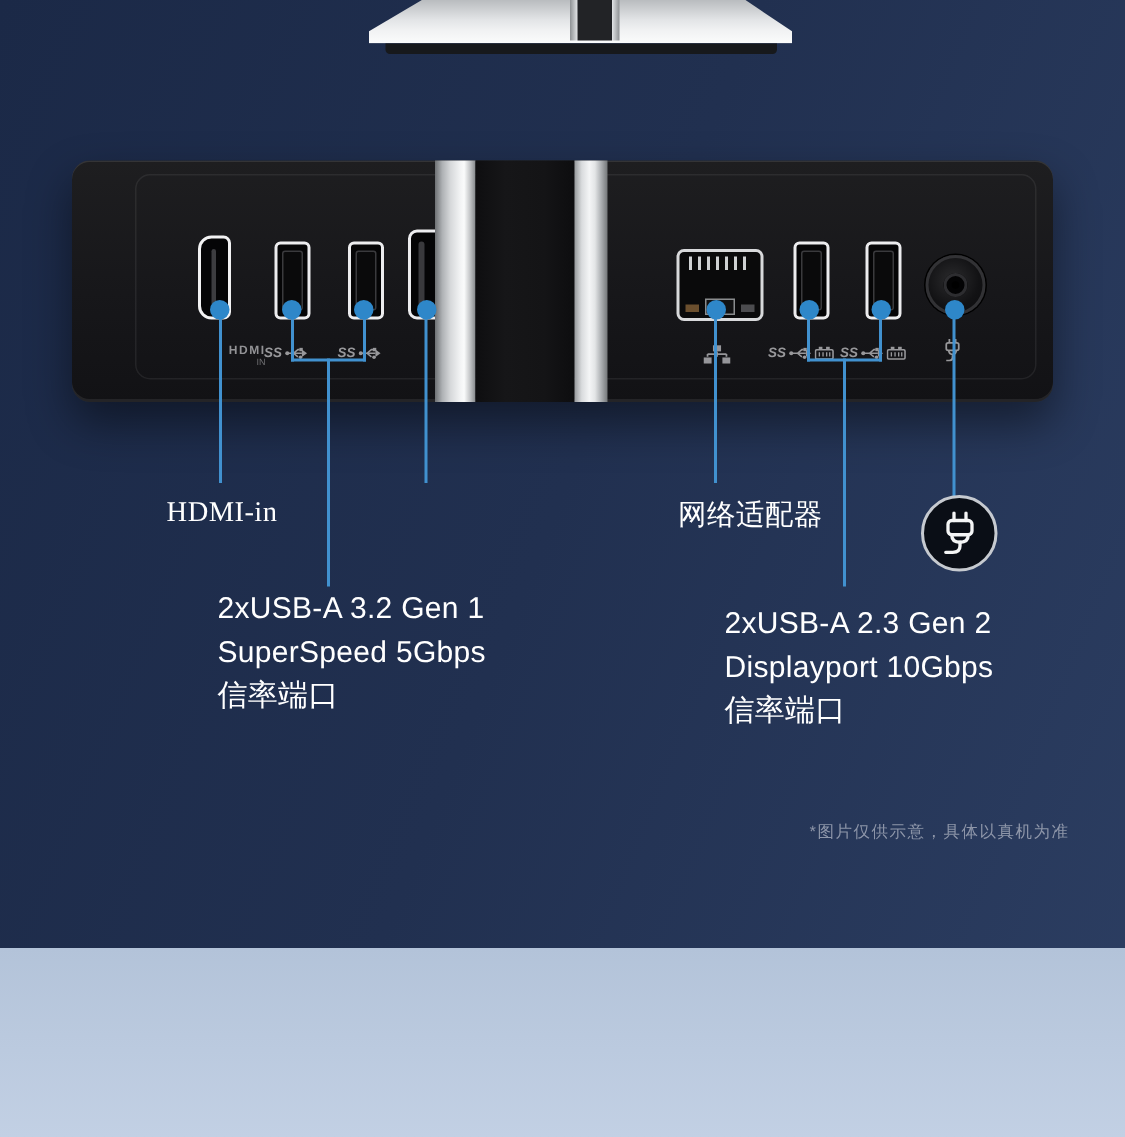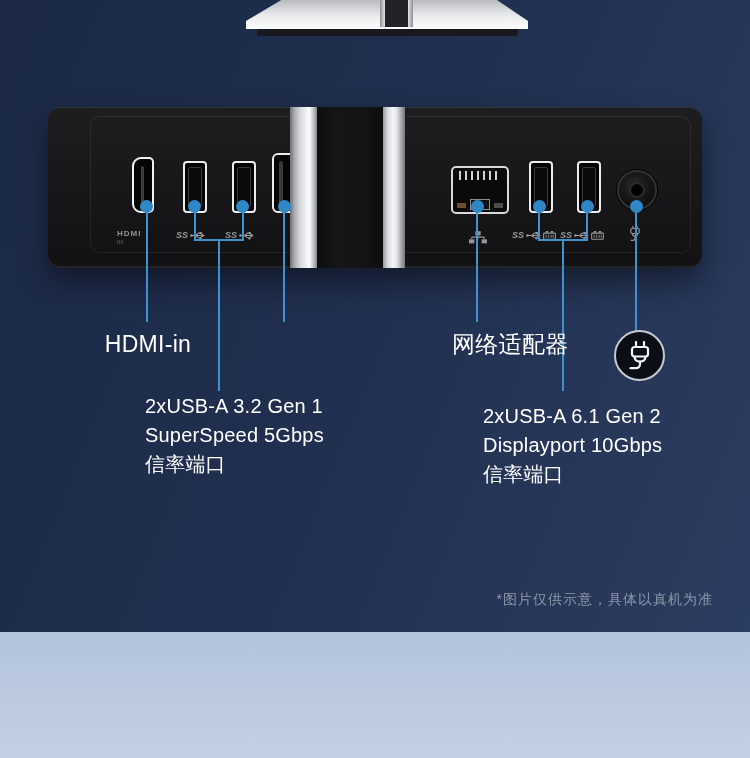--- a/index.html
+++ b/index.html
@@ -43,47 +43,47 @@
   .rj45 .led-r{position:absolute;right:4px;bottom:4px;width:9px;height:5px;background:#4c4c4f;}
   .jack{left:569px;top:63px;width:40px;height:40px;border-radius:50%;
     background:radial-gradient(circle at 45% 42%,#2b2b2d 0%,#121214 55%,#0a0a0c 100%);
     box-shadow:inset 0 0 0 2px #323235,0 0 0 1px #000;}
   .jack-inner{position:absolute;left:50%;top:50%;transform:translate(-50%,-50%);
     width:16px;height:16px;border-radius:50%;background:#030304;box-shadow:inset 0 0 0 2px #2d2d30;}
   .jack-inner::after{content:"";position:absolute;left:50%;top:50%;transform:translate(-50%,-50%);
     width:5px;height:5px;border-radius:50%;background:#000;}
   
   .pict{position:absolute;color:#97979a;}
-  .hdmi-ic{left:69px;top:122px;width:60px;text-align:left;}
+  .hdmi-ic{left:69px;top:122px;width:60px;text-align:right;}
   .hdmi-ic .t{font-size:8px;font-weight:bold;letter-spacing:1px;color:#929295;}
   .hdmi-ic .s{font-size:6px;color:#6e6e71;margin-top:1px;}
   .ss-group{display:flex;align-items:center;gap:2px;}
   .ss-text{font-size:9px;font-weight:bold;font-style:italic;color:#98989b;line-height:1;}
   .ssg1{left:128px;top:124px;} .ssg2{left:177px;top:124px;}
   .ssg3{left:464px;top:124px;} .ssg4{left:512px;top:124px;}
   .net-ic{left:421px;top:123px;} .plug-mini{left:581px;top:119px;}
   
   .bar{position:absolute;top:107px;height:161px;}
   .bar1{left:290px;width:27px;background:linear-gradient(90deg,#6e7174 0%,#aeb1b4 18%,#d6d8da 38%,#f2f3f4 62%,#fafbfb 72%,#c5c7c9 86%,#85888b 100%);}
   .bar-center{left:317px;width:66px;background:linear-gradient(90deg,#0e0e10,#161618 30%,#141416 70%,#0d0d0f);}
   .bar2{left:383px;width:22px;background:linear-gradient(90deg,#96999c 0%,#d9dbdd 22%,#f4f5f6 45%,#e3e5e6 62%,#a9acaf 82%,#747779 100%);}
   
   .dot{position:absolute;width:13px;height:13px;border-radius:50%;background:#2e87c9;z-index:6;}
   .vline{position:absolute;width:2px;background:#4191cf;z-index:5;}
   .hline{position:absolute;height:2px;background:#4191cf;z-index:5;}
   
-  .callout-label{position:absolute;color:#fff;font-size:23px;font-weight:500;letter-spacing:.3px;z-index:7;}
+  .callout-label{position:absolute;color:#fff;font-size:19px;font-weight:500;letter-spacing:.3px;z-index:7;font-family:Liberation Serif, serif;}
   .lbl-hdmi{left:96px;top:331px;width:104px;text-align:center;}
   .lbl-dp{left:217px;top:331px;width:210px;text-align:center;}
   .lbl-rj45{left:452px;top:330px;line-height:28px;}
   .usb-block{position:absolute;color:#fff;font-size:20px;font-weight:500;line-height:29px;letter-spacing:.2px;z-index:7;}
   .usb-g1{left:145px;top:392px;} .usb-g2{left:483px;top:402px;}
   .plug-circle{position:absolute;left:614px;top:330px;width:47px;height:47px;border-radius:50%;
     border:2px solid #c6cad0;background:rgba(8,11,16,.92);display:flex;align-items:center;justify-content:center;z-index:7;}
-  .disclaimer{position:absolute;right:37px;top:547px;font-size:14px;color:#8e96a9;letter-spacing:1px;z-index:7;margin-top:44px;}
+  .disclaimer{position:absolute;right:37px;top:547px;font-size:11px;color:#8e96a9;letter-spacing:1px;z-index:7;}
   
   .light-band{position:absolute;left:0;top:632px;width:750px;height:126px;
     background:linear-gradient(180deg,#b3c3d9 0%,#c2d0e4 100%);}
 </style>
 </head>
 <body>
 
 <div id="screen">
 
   <div class="monitor-wedge"></div>
@@ -223,21 +223,21 @@
       <path d="M13 20.5v2.5c0 3-1.8 4.2-4.8 4.2H3.5" stroke="#f4f5f6" stroke-width="2.2" fill="none" stroke-linecap="round"></path>
     </svg>
   </div>
 
   <div class="usb-block usb-g1">
     <div>2xUSB-A 3.2 Gen 1</div>
     <div>SuperSpeed 5Gbps</div>
     <div>信率端口</div>
   </div>
   <div class="usb-block usb-g2">
-    <div>2xUSB-A 6.1 Gen 2</div>
+    <div>2xUSB-A 2.3 Gen 2</div>
     <div>Displayport 10Gbps</div>
     <div>信率端口</div>
   </div>
 
   <div class="disclaimer">*图片仅供示意，具体以真机为准</div>
 
   <div class="light-band">
     
   </div>
 

